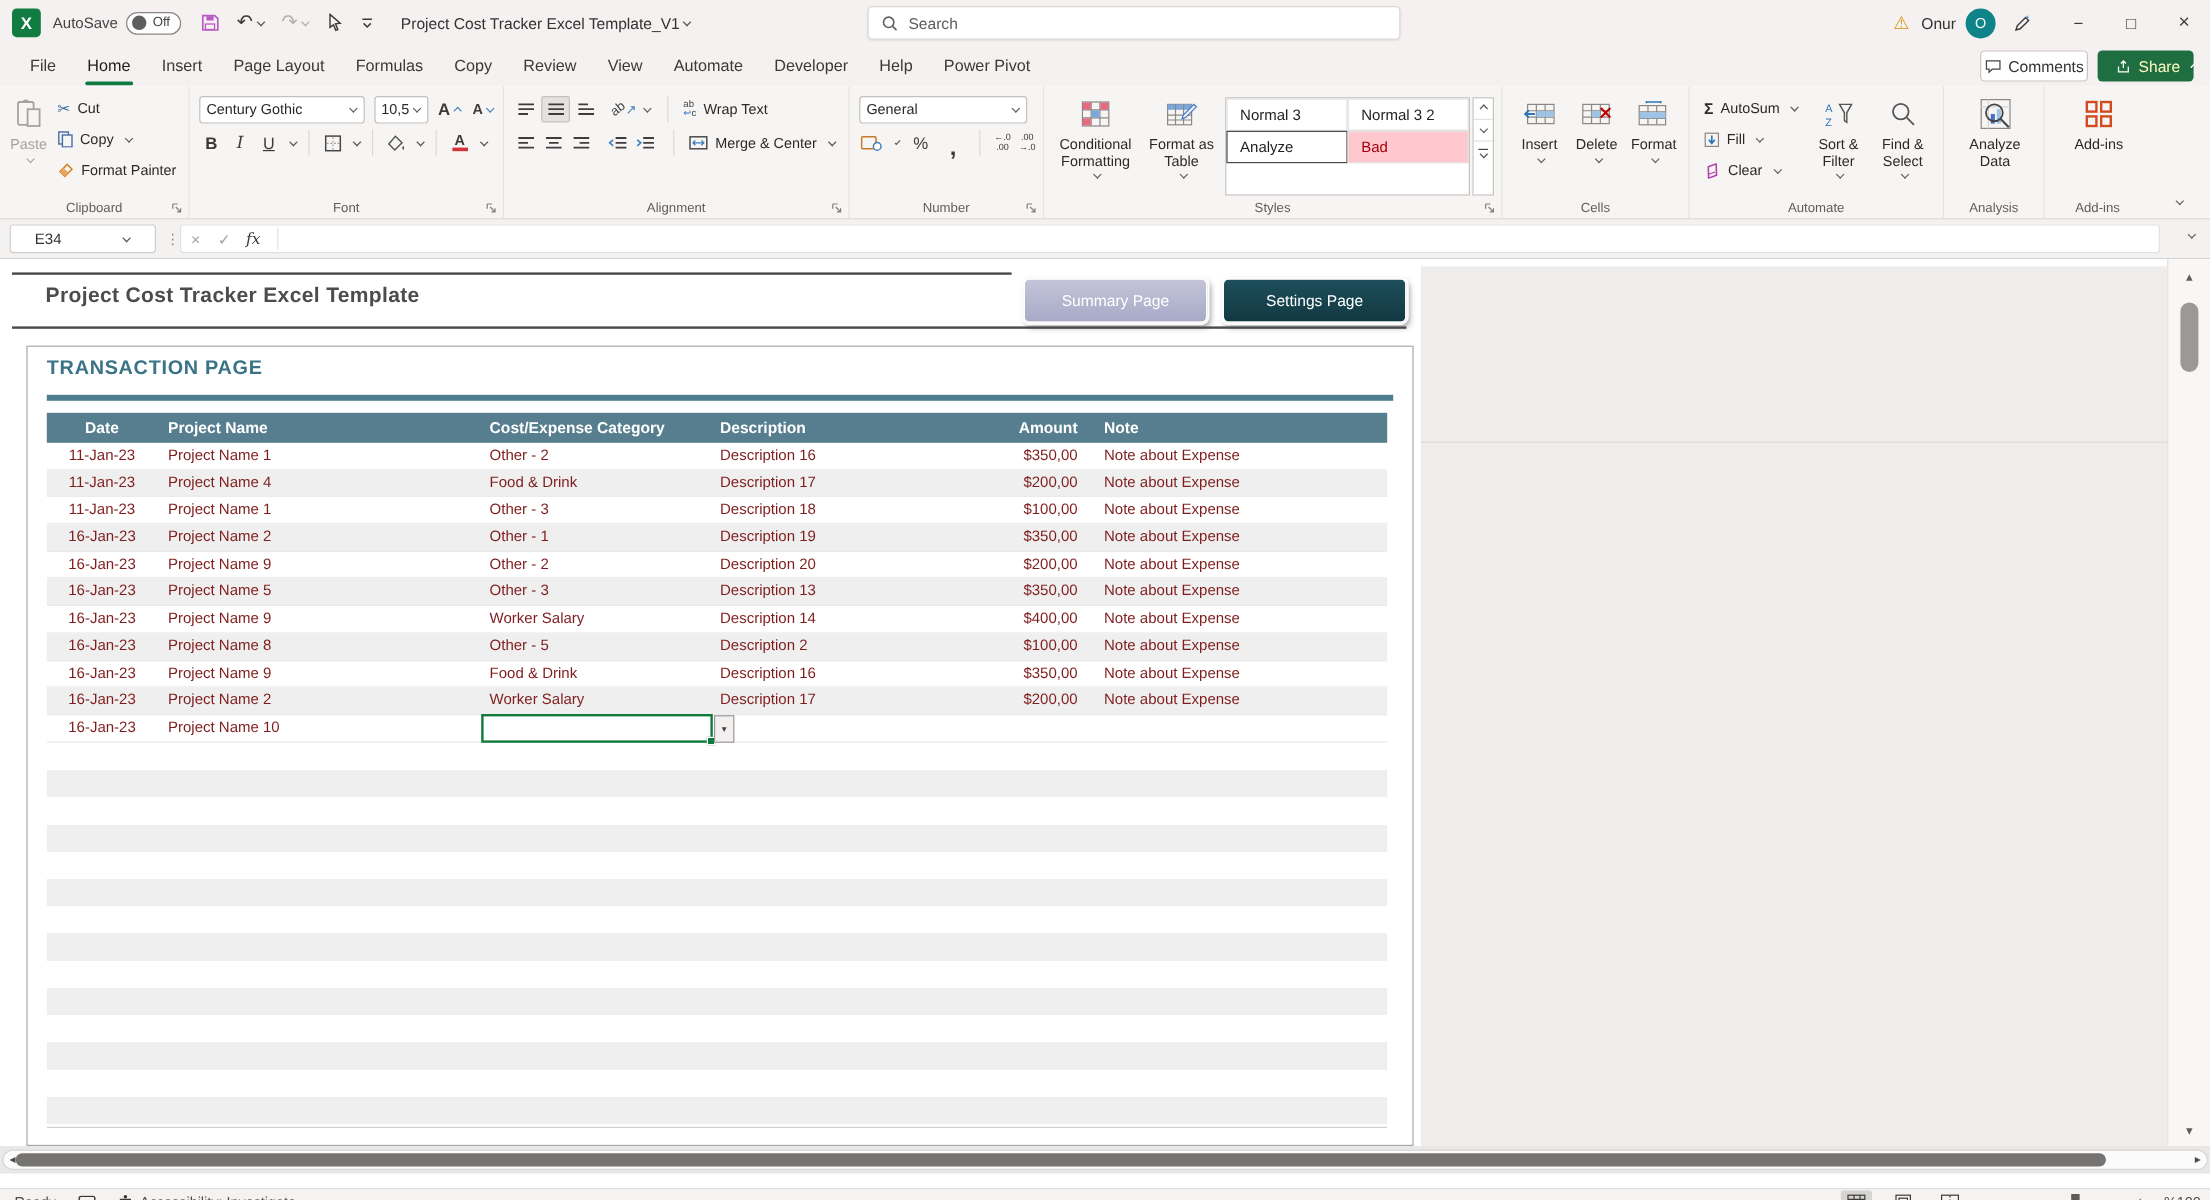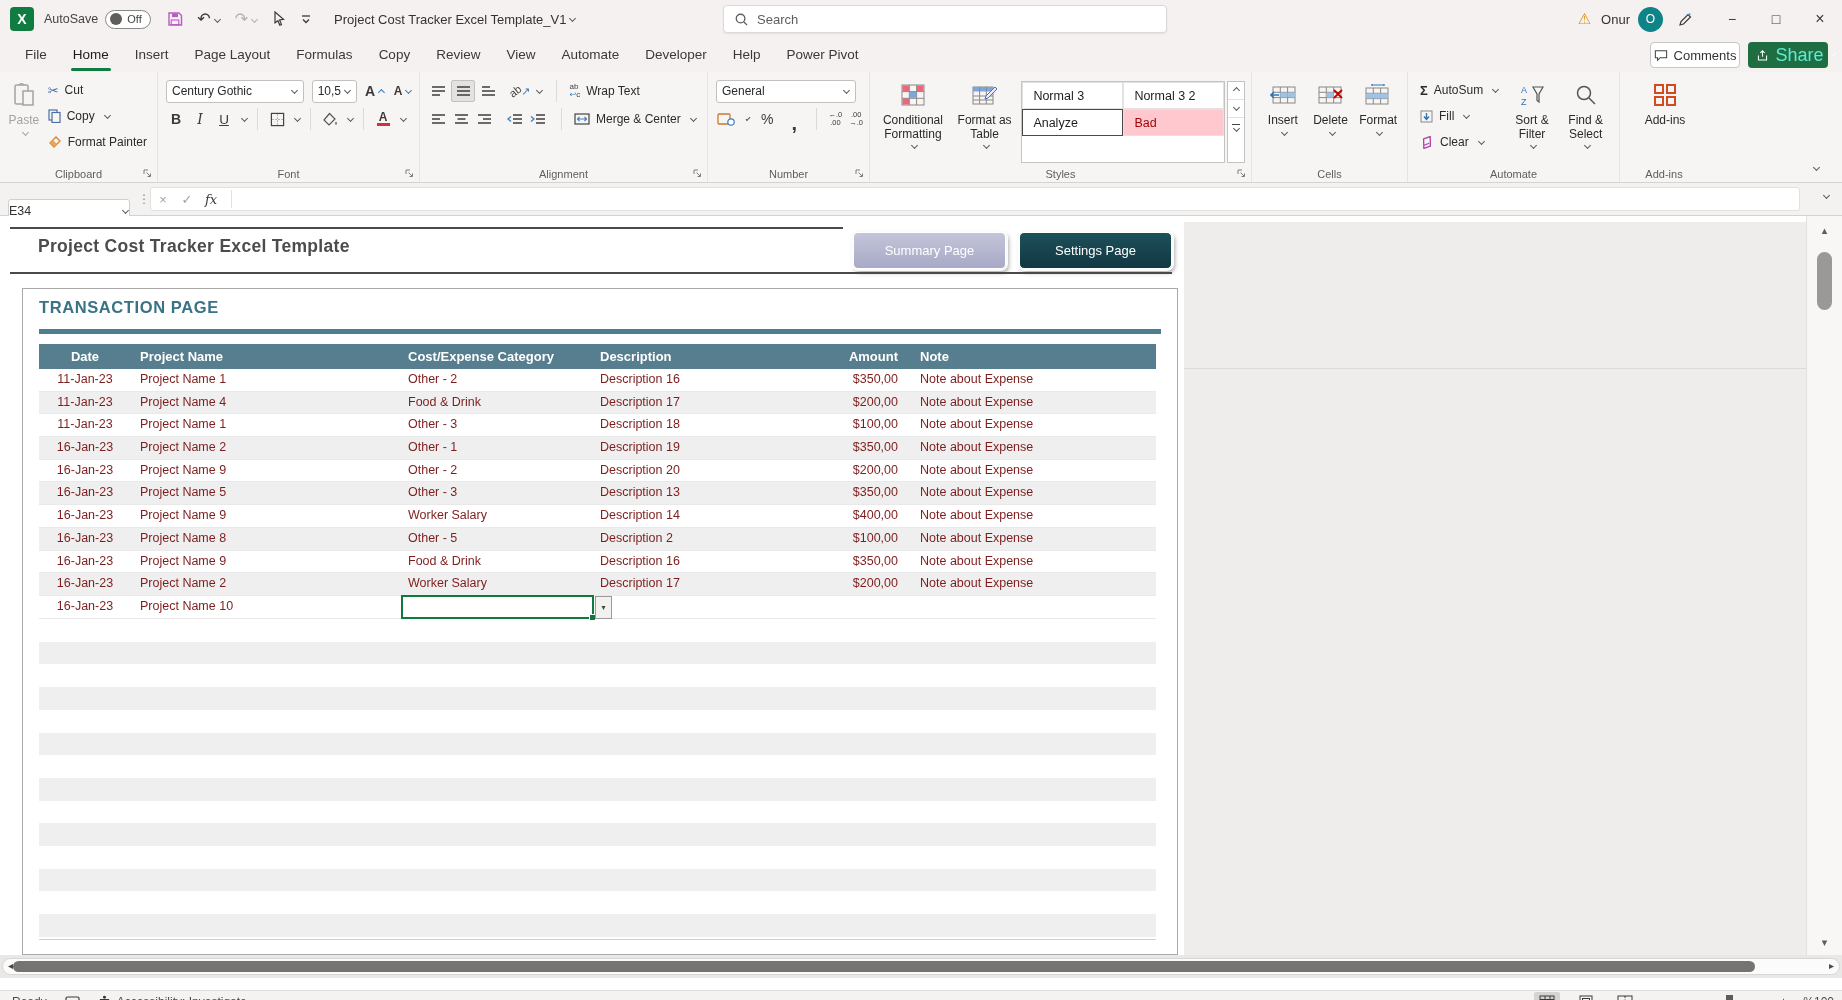--- a/index.html
+++ b/index.html
@@ -24,21 +24,21 @@
   .uname{font-size:13px;color:#333;margin-right:8px;}
   .avatar{width:25px;height:25px;border-radius:50%;background:#0f8488;color:#fff;font-size:12px;display:flex;align-items:center;justify-content:center;margin-right:14px;}
   .winbtn{width:44px;height:38px;display:flex;align-items:center;justify-content:center;font-size:14px;color:#3b3a39;}
   
   #tabsrow{position:absolute;top:38px;left:0;right:0;height:34px;background:#f4f1f0;}
   .rtabs{display:flex;padding-left:12px;height:34px;}
   .rtab{position:relative;padding:0 13px;line-height:33px;font-size:13.5px;color:#3b3a39;}
   .rtab.active{color:#1d1c1b;}
   .rtab.active::after{content:"";position:absolute;left:11px;right:11px;bottom:1px;height:3px;background:#107c41;border-radius:2px;}
   .comments-btn{position:absolute;left:1650px;top:4px;width:90px;height:26px;border:1px solid #c8c6c4;border-radius:4px;background:#fff;display:flex;align-items:center;justify-content:center;gap:6px;font-size:13px;color:#333;}
-  .share-btn{position:absolute;left:1748px;top:4px;width:80px;height:26px;border-radius:4px;background:#1e6e42;display:flex;align-items:center;justify-content:center;gap:6px;font-size:18px;color:#5eead4;padding-left:16px;}
+  .share-btn{position:absolute;left:1748px;top:4px;width:80px;height:26px;border-radius:4px;background:#1e6e42;display:flex;align-items:center;justify-content:center;gap:6px;font-size:13px;color:#fef9c3;padding-left:16px;}
   .share-btn .chev{border-color:#fff;}
   
   #ribbon{position:absolute;top:72px;left:0;right:0;height:111px;background:#f7f5f4;border-bottom:1px solid #d5d3d1;display:flex;}
   .rgroup{position:relative;height:100%;border-right:1px solid #e6e4e2;padding:5px 6px 18px 8px;}
   .glabel{position:absolute;bottom:2px;left:0;right:0;text-align:center;font-size:11px;color:#605e5c;}
   .launch{position:absolute;bottom:4px;right:5px;opacity:.8;}
   .gbody{display:flex;height:86px;}
   .bigbtn{display:flex;flex-direction:column;align-items:center;justify-content:flex-start;text-align:center;font-size:12px;color:#2b2a29;line-height:13.5px;padding-top:3px;}
   .bigbtn .bicon{height:30px;display:flex;align-items:center;justify-content:center;margin-bottom:4px;}
   .sbtn{display:flex;align-items:center;gap:6px;height:26px;font-size:12px;color:#2b2a29;padding:0 4px;white-space:nowrap;}
@@ -53,21 +53,21 @@
   
   .gallery{border:1px solid #c6c4c2;background:#fff;display:grid;grid-template-columns:101px 101px;grid-auto-rows:27px;margin-top:4px;}
   .gcell{border:1px solid #e4e2e0;font-size:12.5px;display:flex;align-items:center;padding-left:10px;color:#1f1e1d;}
   .gcell.sel{border:1.5px solid #4a4a4a;}
   .gcell.bad{background:#ffc7ce;color:#9c0006;}
   .garr{width:19px;margin:4px 0 0 2px;border:1px solid #c6c4c2;background:#fff;display:flex;flex-direction:column;}
   .garr div{height:18px;display:flex;align-items:center;justify-content:center;font-size:8px;color:#444;border-bottom:1px solid #e4e2e0;}
   .twoline{width:60px;}
   
   #fbar{position:absolute;top:183px;left:0;right:0;height:33px;background:#f4f2f1;border-bottom:1px solid #d5d3d1;}
-  .namebox{position:absolute;left:8px;top:16px;width:122px;height:24px;background:#fff;border:1px solid #d1cfcd;border-radius:3px;font-size:12.5px;color:#333;display:flex;align-items:center;padding:0 0;justify-content:space-between;}
+  .namebox{position:absolute;left:8px;top:4px;width:122px;height:24px;background:#fff;border:1px solid #d1cfcd;border-radius:3px;font-size:12.5px;color:#333;display:flex;align-items:center;padding:0 20px;justify-content:space-between;}
   .fdots{position:absolute;left:138px;top:9px;color:#8a8886;font-size:12px;}
   .fstrip{position:absolute;left:150px;top:4px;width:1650px;height:24px;background:#fff;border:1px solid #e3e1df;border-radius:3px;display:flex;align-items:center;}
   .fbtn{width:24px;text-align:center;color:#a3a1a0;font-size:13px;}
   .fx{font-family:"DejaVu Serif",serif;font-style:italic;color:#3b3a39;font-size:13px;}
   .fdiv{width:1px;height:18px;background:#e3e1df;margin:0 6px 0 8px;}
   .fexp{position:absolute;right:12px;top:10px;}
   
   #sheet{position:absolute;top:216px;left:0;width:1842px;height:739px;background:#fff;}
   .canvas{position:absolute;left:1184px;top:6px;width:622px;height:733px;background:#efedec;}
   .canvas .gline{position:absolute;left:0;right:0;top:146px;border-top:1px solid #dcdad8;}
@@ -592,20 +592,38 @@
               <line x1="14" y1="14" x2="20" y2="20" stroke="#555" stroke-width="1.5"></line>
             </svg>
         </span>
         <span>Find &amp; Select</span>
           <i class="chev" style="margin-top:2px"></i>
       </div>
     </div>
     <div class="glabel">Automate</div>
   </div>
 
+  <div class="rgroup" style="width:84px">
+    <div class="gbody" style="justify-content:center;width:100%">
+      <div class="bigbtn" style="width:64px">
+        <span class="bicon">
+          <svg width="26" height="26" viewBox="0 0 26 26">
+              <rect x="1" y="1" width="24" height="24" fill="none" stroke="#8a8886"></rect>
+              <path d="M1 7 H25 M7 1 V25" stroke="#d8d6d4"></path>
+              <rect x="9" y="13" width="3.4" height="8" fill="#4472c4"></rect>
+              <rect x="14" y="9" width="3.4" height="12" fill="#9dc3e6"></rect>
+              <circle cx="12" cy="12" r="7" fill="none" stroke="#444" stroke-width="1.5"></circle>
+              <line x1="17" y1="17" x2="24" y2="24" stroke="#444" stroke-width="1.8"></line>
+            </svg>
+        </span>
+        <span>Analyze Data</span>
+      </div>
+    </div>
+    <div class="glabel">Analysis</div>
+  </div>
 
   <div class="rgroup" style="width:88px;border-right:none">
     <div class="gbody" style="justify-content:center;width:100%">
       <div class="bigbtn" style="width:60px">
         <span class="bicon">
           <svg width="24" height="24" viewBox="0 0 24 24">
               <rect x="2" y="2" width="8" height="8" fill="none" stroke="#d24b1e" stroke-width="2"></rect>
               <rect x="14" y="2" width="8" height="8" fill="none" stroke="#d24b1e" stroke-width="2"></rect>
               <rect x="2" y="14" width="8" height="8" fill="none" stroke="#d24b1e" stroke-width="2"></rect>
               <rect x="14" y="14" width="8" height="8" fill="none" stroke="#d24b1e" stroke-width="2"></rect>

